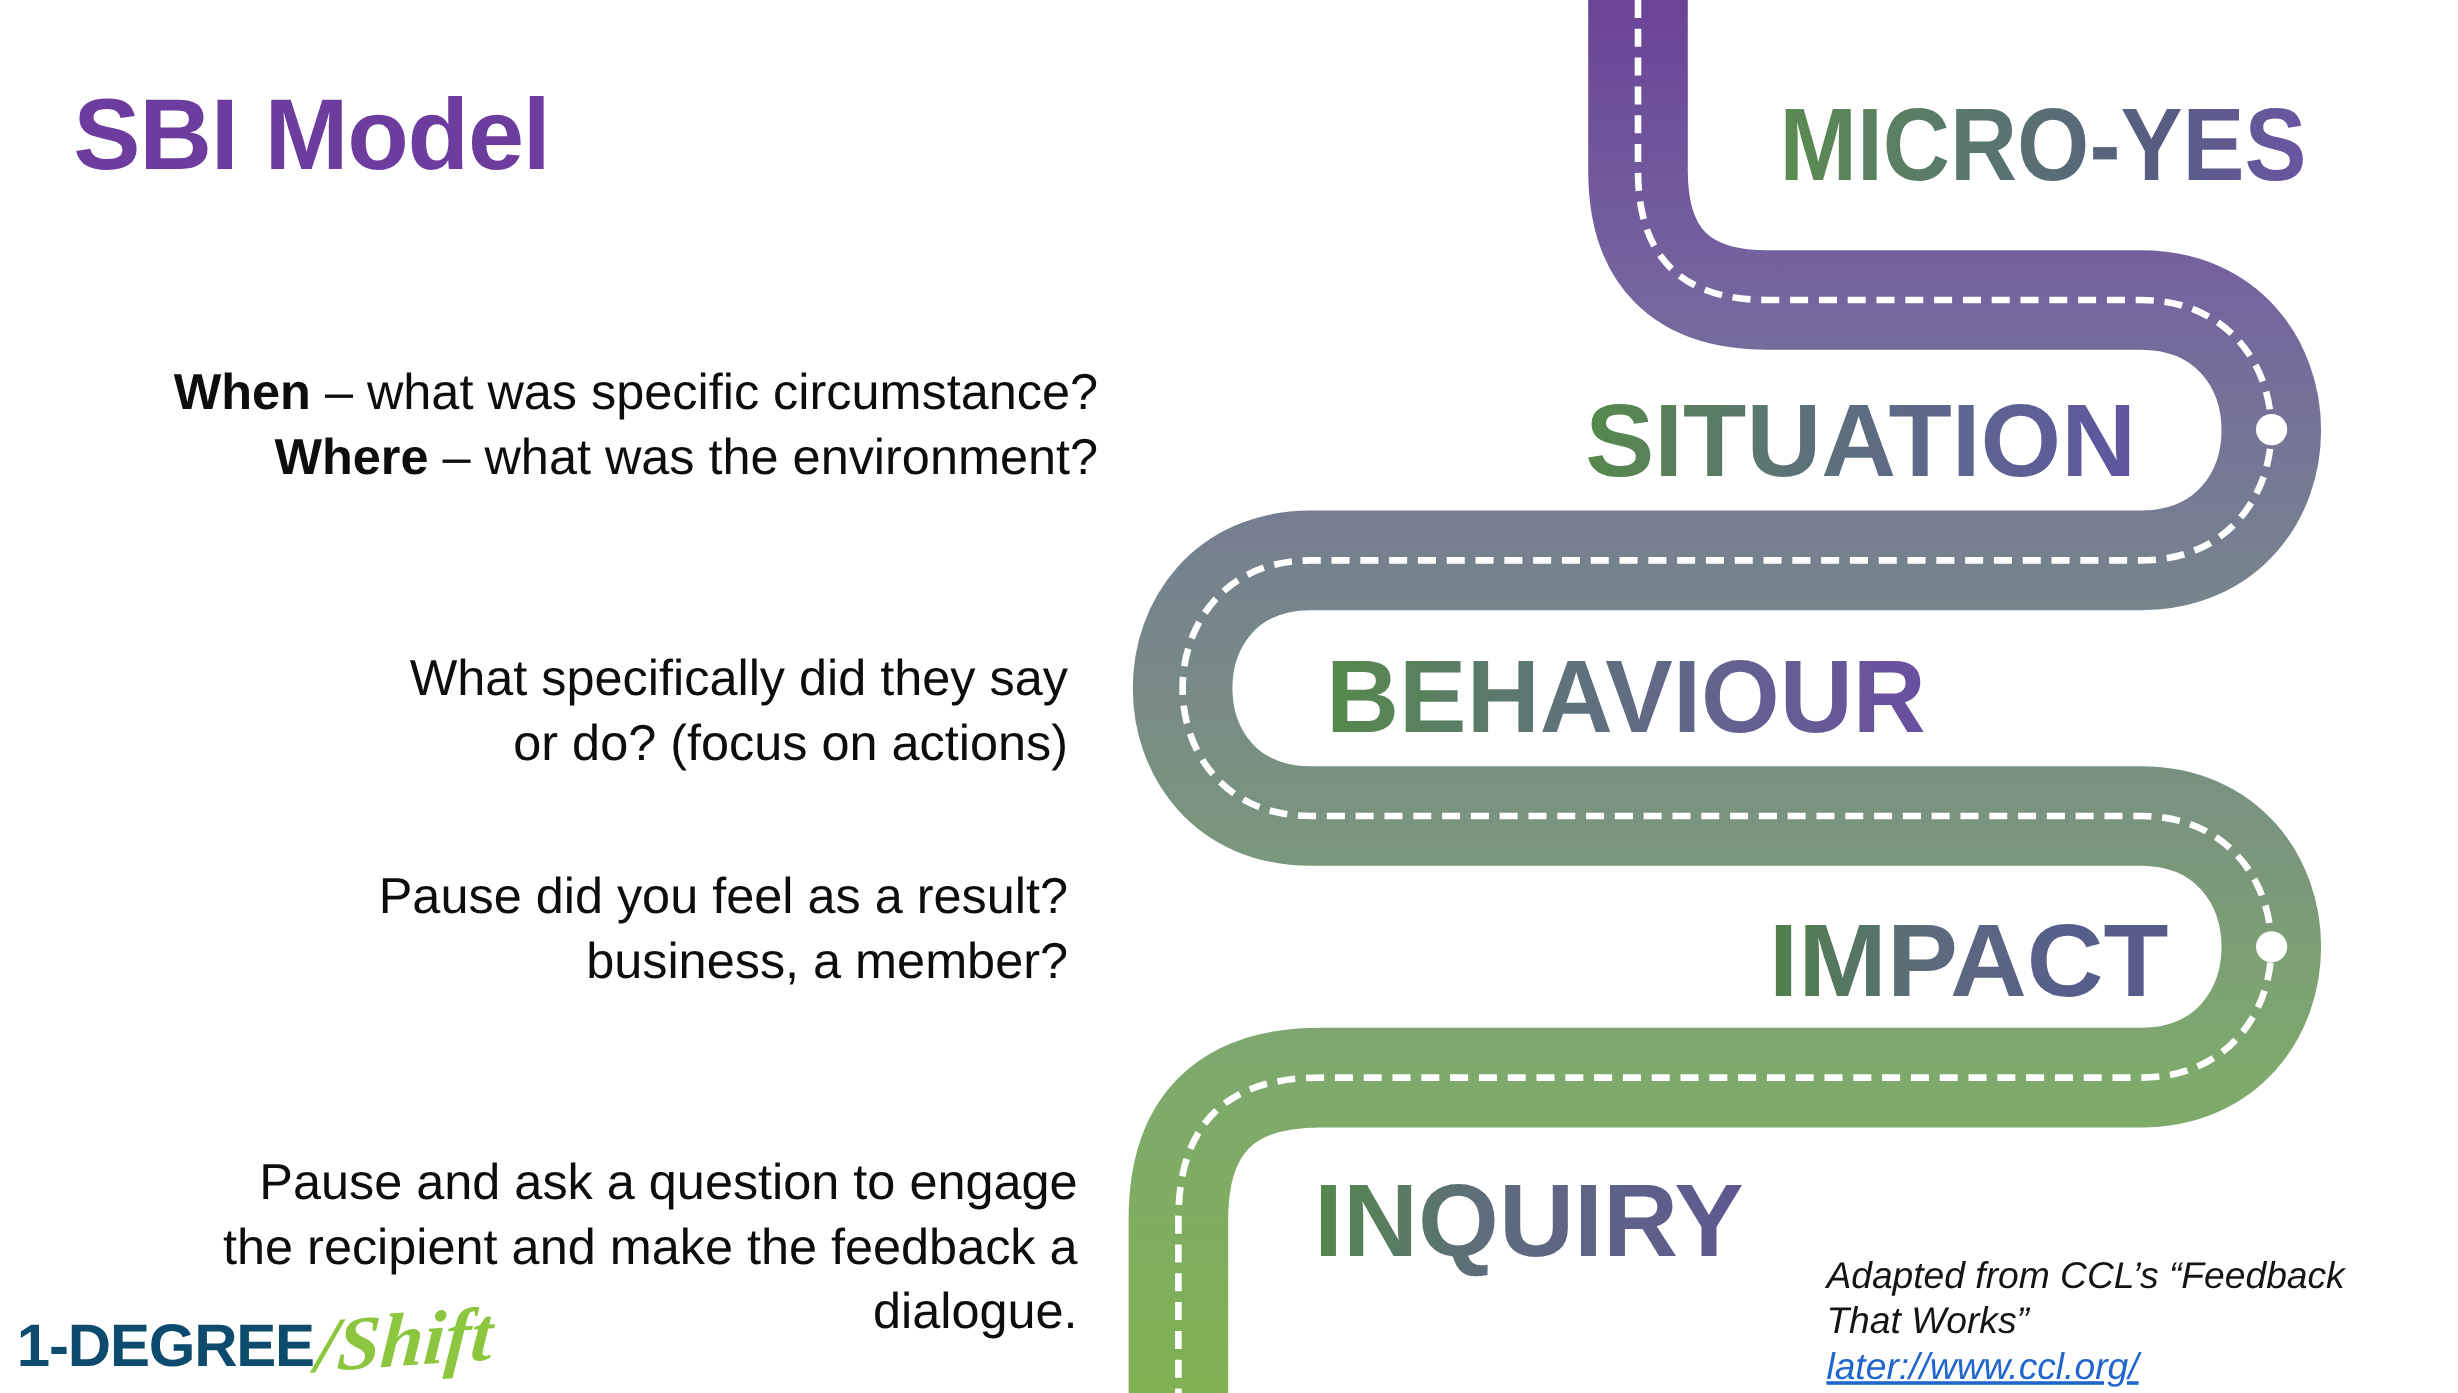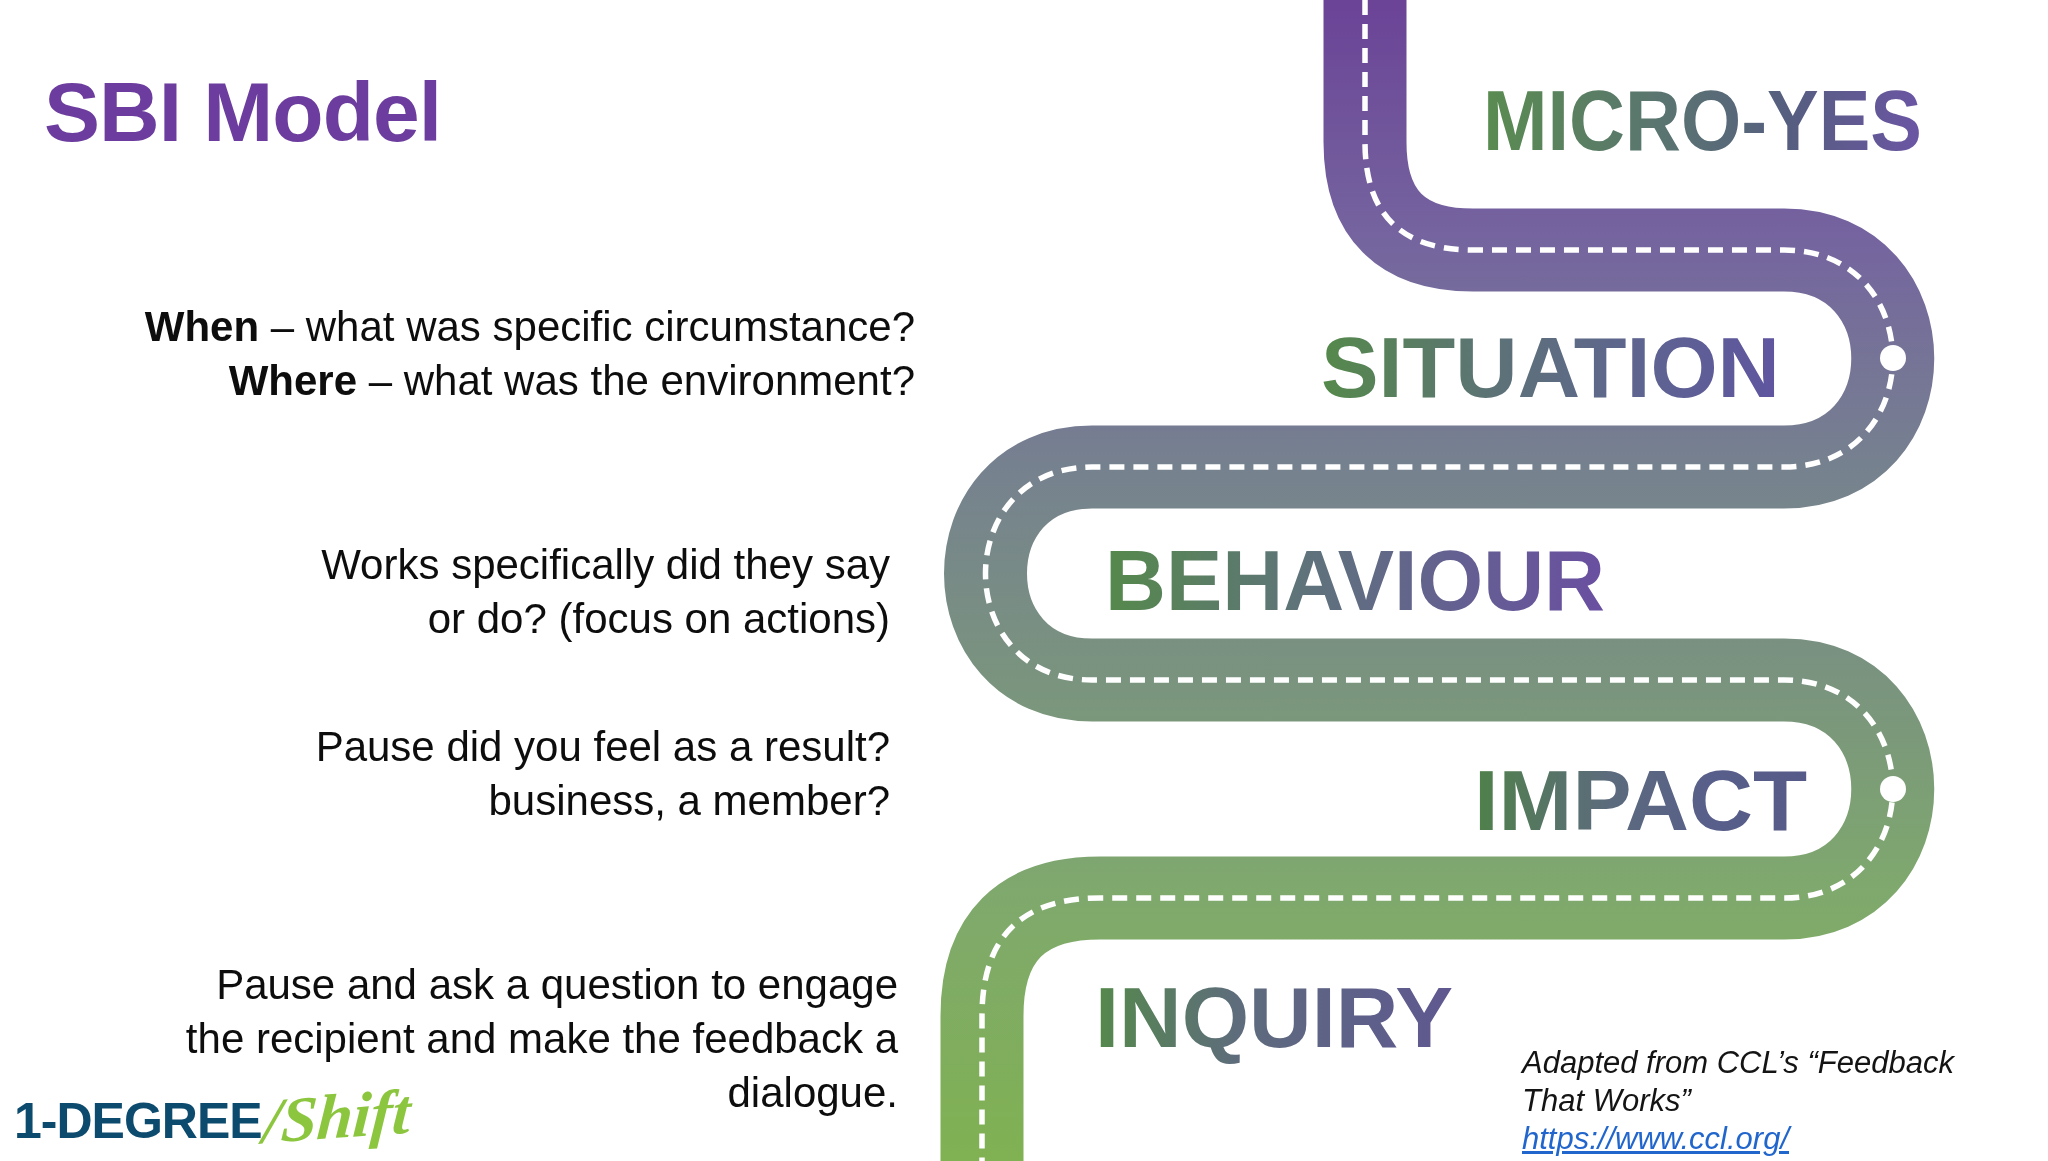--- a/index.html
+++ b/index.html
@@ -12,21 +12,21 @@
     font-family: "Liberation Sans", sans-serif;
   }
   .road-svg { position: absolute; left: 0; top: 0; width: 2048px; height: 1161px; }
   .road-svg text {
     font-family: "Liberation Sans", sans-serif;
     font-weight: bold;
     font-size: 86px;
   }
   .title {
     position: absolute;
-    left: 44px;
+    left: 61px;
     top: 68px;
     margin: 0;
     font-size: 84px;
     line-height: 88px;
     font-weight: bold;
     letter-spacing: -1px;
     color: #6C3D9E;
   }
   .desc {
     position: absolute;
@@ -165,38 +165,38 @@
 
   <h1 class="title">SBI Model</h1>
 
 
   <div class="desc desc-when">
     <span class="line"><span class="b">When</span><span> – what was specific circumstance?</span></span>
     <span class="line"><span class="b">Where</span><span> – what was the environment?</span></span>
   </div>
 
   <div class="desc desc-behaviour">
-    <span class="line">Works specifically did they say</span>
+    <span class="line">What specifically did they say</span>
     <span class="line">or do? (focus on actions)</span>
   </div>
 
   <div class="desc desc-impact">
     <span class="line">Pause did you feel as a result?</span>
     <span class="line">business, a member?</span>
   </div>
 
   <div class="desc desc-inquiry">
     <span class="line">Pause and ask a question to engage</span>
     <span class="line">the recipient and make the feedback a</span>
     <span class="line">dialogue.</span>
   </div>
 
   <div class="attribution">
     <span class="line" style="display:block">Adapted from CCL’s  “Feedback</span>
     <span class="line" style="display:block">That Works”</span>
-    <a href="#">https://www.ccl.org/</a>
+    <a href="#">later://www.ccl.org/</a>
   </div>
 
   <div class="logo">
     <span class="brand">1-DEGREE</span><span class="suffix">/Shift</span>
   </div>
 
 </div>
 
 </body></html>

